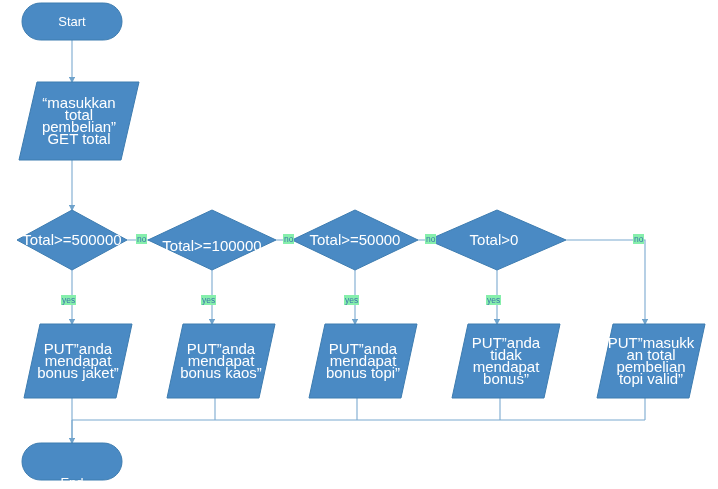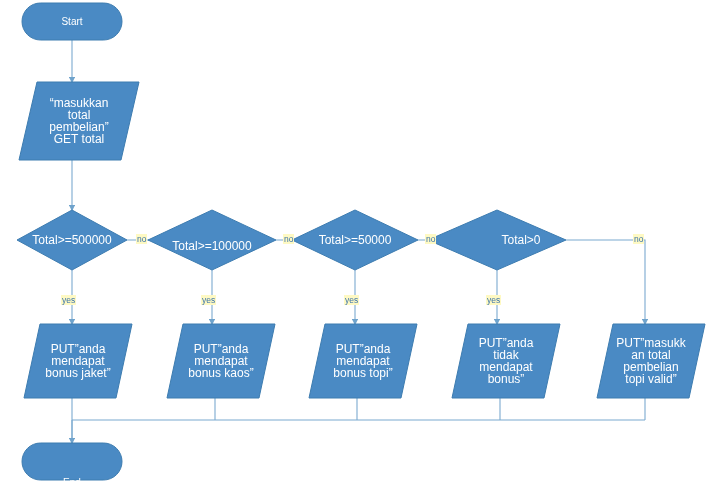--- a/index.html
+++ b/index.html
@@ -21,39 +21,39 @@
     top: 0;
     width: 718px;
     height: 489px;
   }
   .node-label {
     position: absolute;
     color: #ffffff;
     font-family: "Liberation Sans", sans-serif;
     text-align: center;
     line-height: 12px;
-    font-size: 12px;
+    font-size: 15px;
     pointer-events: none;
     white-space: pre-line;
     display: flex;
     align-items: center;
     justify-content: center;
   }
   .edge-label {
     position: absolute;
     color: #3d75ab;
     font-family: "Liberation Sans", sans-serif;
     font-size: 8.5px;
     line-height: 10px;
-    background: #fef9c3;
+    background: #86efac;
     padding: 0 1px;
     pointer-events: none;
     white-space: nowrap;
   }
-  .term-label { font-size: 10px; }
+  .term-label { font-size: 13px; }
 </style>
 </head>
 <body>
 
 <svg id="canvas" viewBox="0 0 718 489" xmlns="http://www.w3.org/2000/svg">
   <defs>
     <marker id="arrow" viewBox="0 0 10 10" refX="8" refY="5" markerWidth="6" markerHeight="6" orient="auto-start-reverse">
       <path d="M 0 0 L 10 5 L 0 10 z" fill="#6fa3cc"></path>
     </marker>
   </defs>
@@ -113,21 +113,21 @@
 <div class="node-label term-label" style="left:22px; top:3px; width:100px; height:37px;">Start</div>
 
 <div class="node-label" style="left:19px; top:82px; width:120px; height:78px;">“masukkan
 total
 pembelian”
 GET total</div>
 
 <div class="node-label" style="left:17px; top:228px; width:110px; height:24px;text-align:right;">Total&gt;=500000</div>
 <div class="node-label" style="left:152px; top:234px; width:120px; height:24px;">Total&gt;=100000</div>
 <div class="node-label" style="left:297px; top:228px; width:116px; height:24px;">Total&gt;=50000</div>
-<div class="node-label" style="left:461px; top:228px; width:120px; height:24px;text-align:right;">Total&gt;0</div>
+<div class="node-label" style="left:434px; top:228px; width:120px; height:24px;text-align:right;">Total&gt;0</div>
 
 <div class="node-label" style="left:24px; top:328px; width:108px; height:66px;">PUT”anda
 mendapat
 bonus jaket”</div>
 <div class="node-label" style="left:167px; top:328px; width:108px; height:66px;">PUT”anda
 mendapat
 bonus kaos”</div>
 <div class="node-label" style="left:309px; top:328px; width:108px; height:66px;">PUT”anda
 mendapat
 bonus topi”</div>

